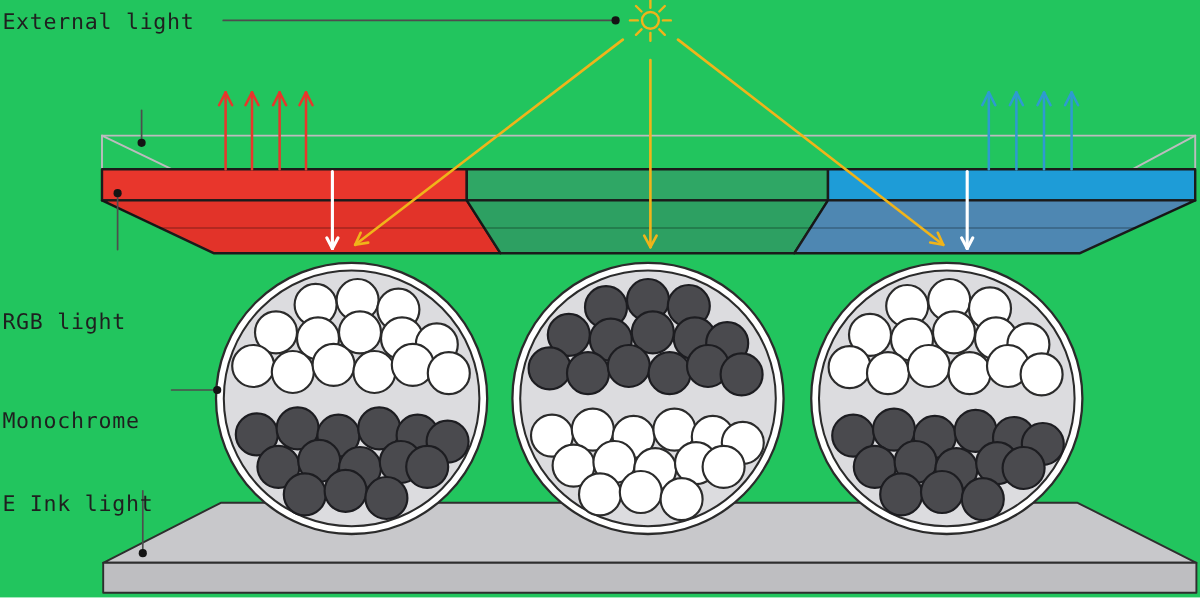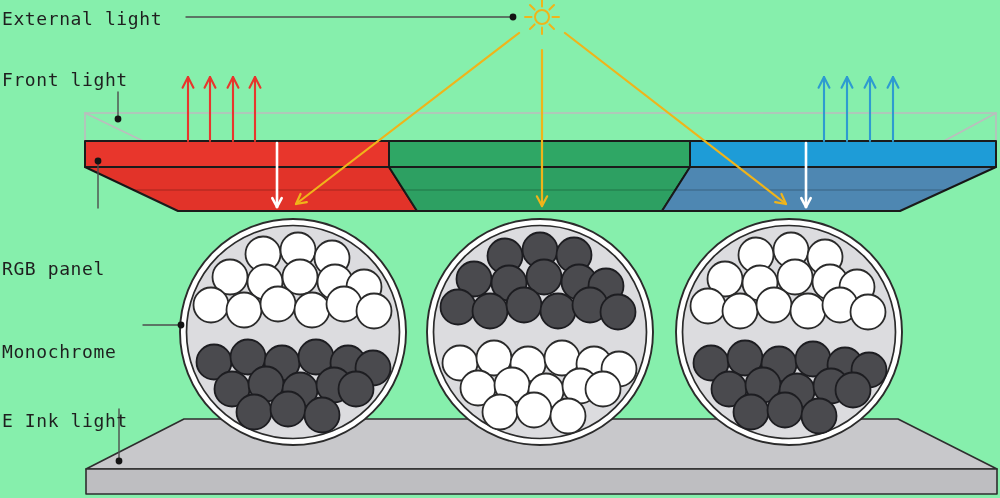--- a/index.html
+++ b/index.html
@@ -1,16 +1,16 @@
 <!DOCTYPE html>
 <html><head>
 <meta charset="utf-8">
 <style>
   html,body{margin:0;padding:0;background:#fff;}
-  .stage{position:relative;width:1000px;height:498px;background:#86efac;overflow:hidden;
+  .stage{position:relative;width:1000px;height:498px;background:#22c55e;overflow:hidden;
          font-family:"DejaVu Sans Mono","Liberation Mono",monospace;}
   .stage svg{position:absolute;left:0;top:0;}
   .lbl{position:absolute;font-size:18px;line-height:23px;letter-spacing:0.6px;
        color:#1f1f1f;white-space:pre;}
 </style>
 </head>
 <body>
 
 <div class="stage">
   <svg id="diagram-svg" width="1000" height="498" viewBox="0 0 1000 498">
@@ -229,21 +229,20 @@
         <line x1="143" y1="325" x2="181" y2="325" stroke="#4D4D4D" stroke-width="1.4" stroke-linecap="round"></line>
         <circle cx="181" cy="325" r="3.4" fill="#141414"></circle>
       </g>
       <g>
         <line x1="119" y1="409" x2="119" y2="461" stroke="#4D4D4D" stroke-width="1.4" stroke-linecap="round"></line>
         <circle cx="119" cy="461" r="3.4" fill="#141414"></circle>
       </g>
     </svg>
 
   <div class="lbl" style="left:2px;top:7px">External light</div>
-  <div class="lbl" style="left:2px;top:68px">Front light</div>
   <div class="lbl" style="left:2px;top:211px">
-    <div>RGB panel</div>
+    <div>RGB light</div>
   </div>
   <div class="lbl" style="left:2px;top:294px">
     <div>Monochrome</div>
     <div>E Ink light</div>
   </div>
 </div>
 
 </body></html>

